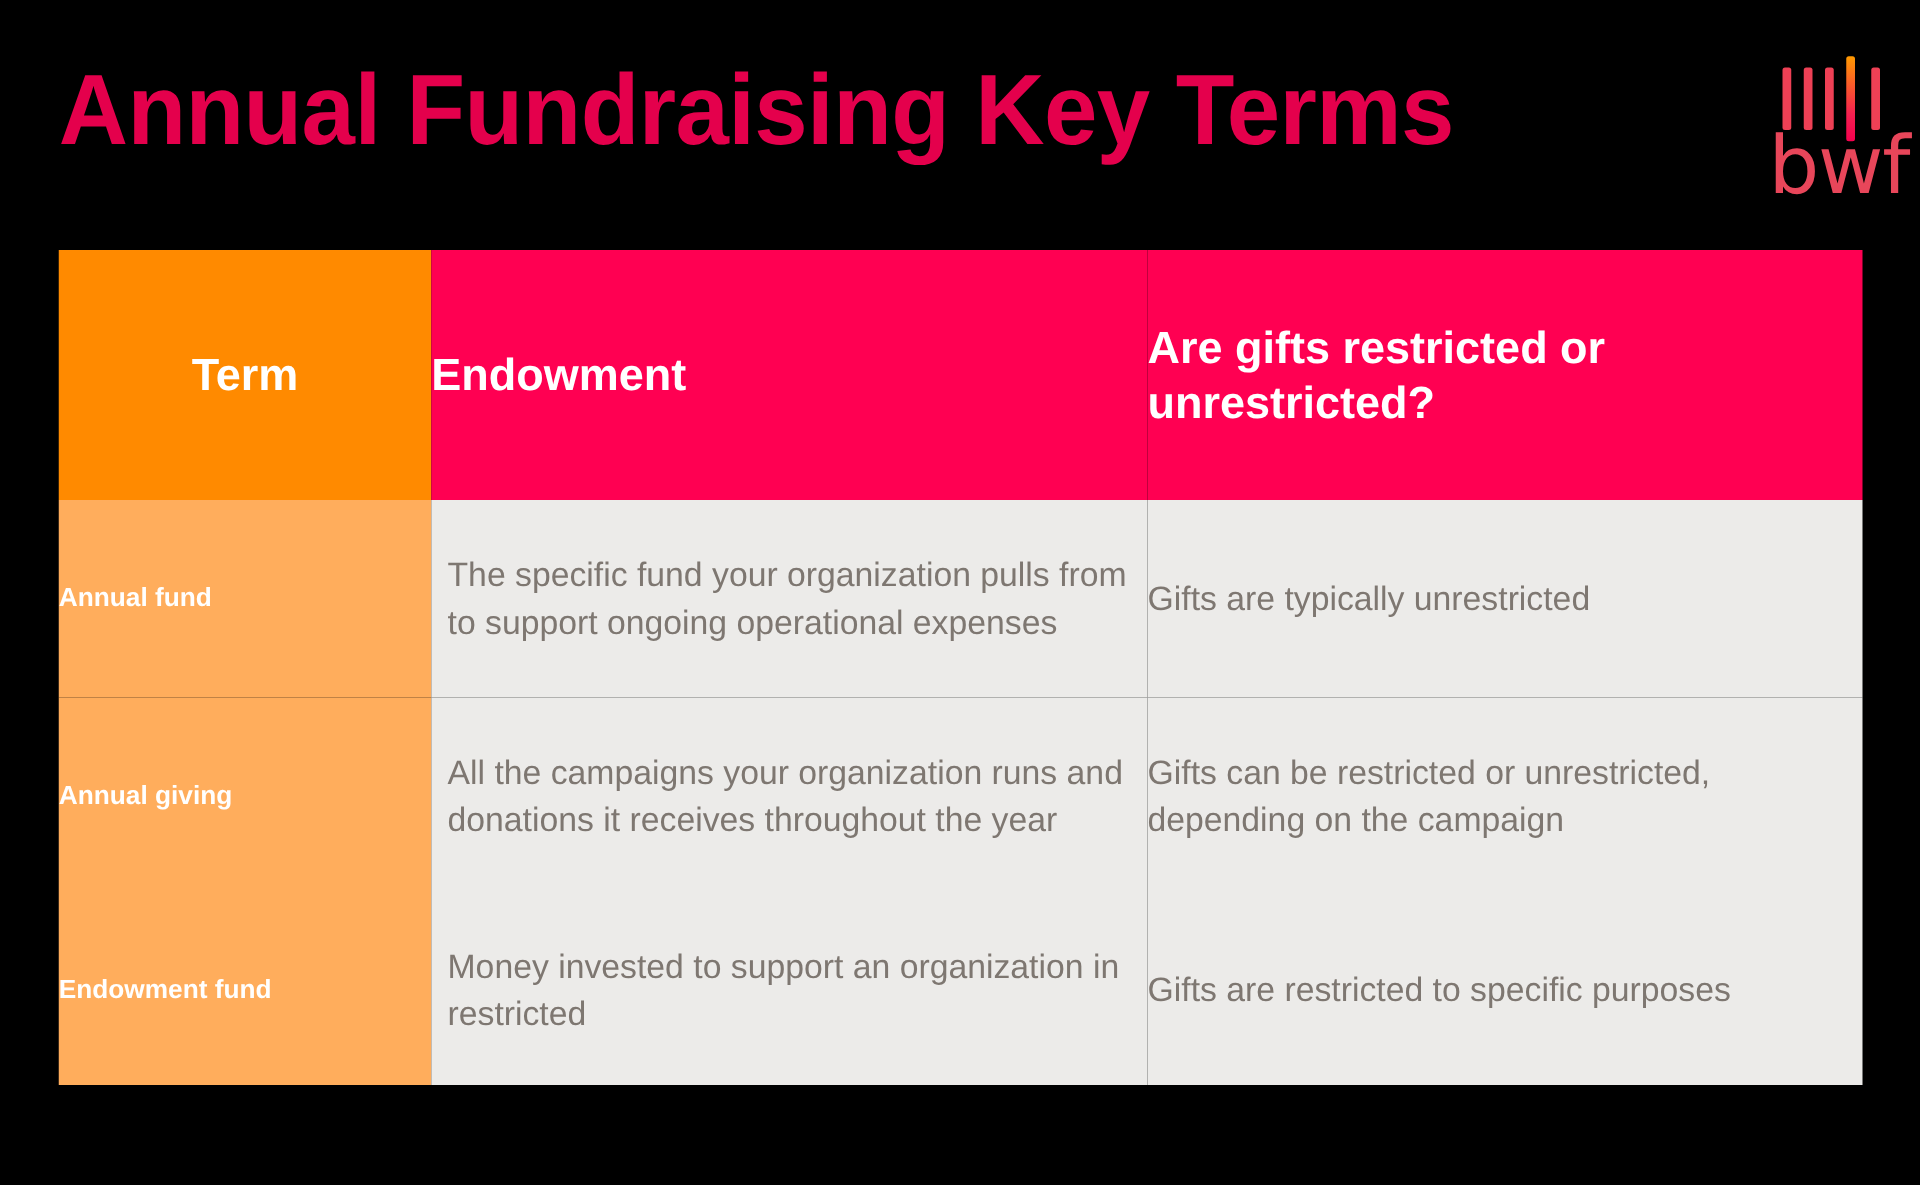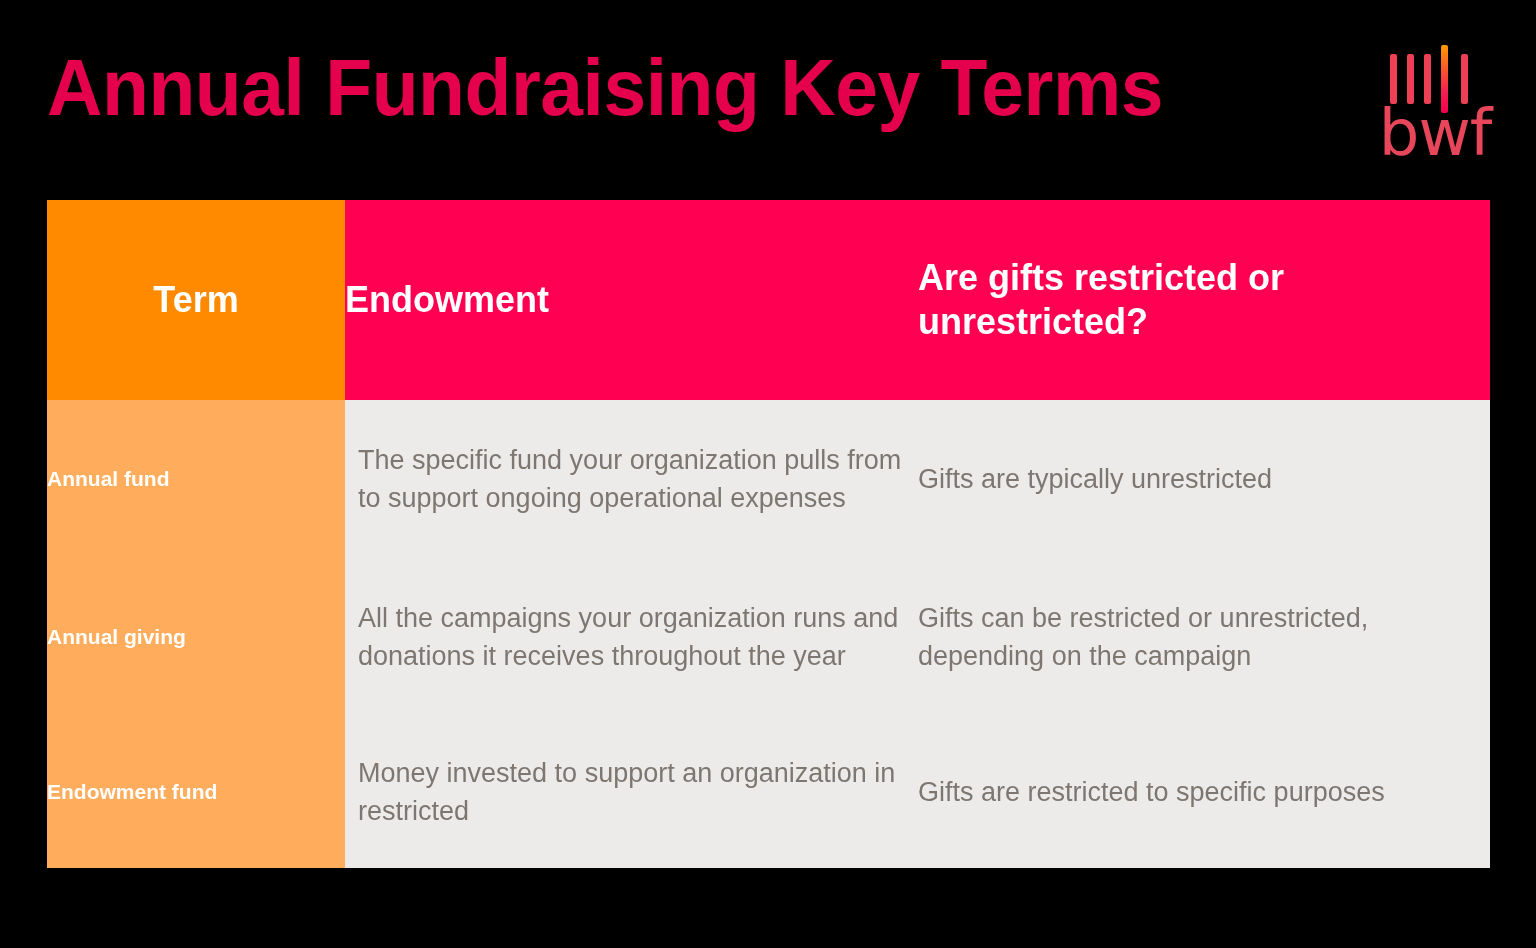--- a/index.html
+++ b/index.html
@@ -39,21 +39,21 @@
     letter-spacing: -0.5px;
     color: #E4004C;
     white-space: nowrap;
     transform: scaleX(0.96);
     transform-origin: left center;
   }
 
   
   .logo {
     position: absolute;
-    left: 1376px;
+    left: 1412px;
     top: 36px;
     width: 118px;
     height: 132px;
   }
   .logo-bars {
     position: absolute;
     left: 14px;
     top: 0;
     width: 90px;
     height: 68px;

